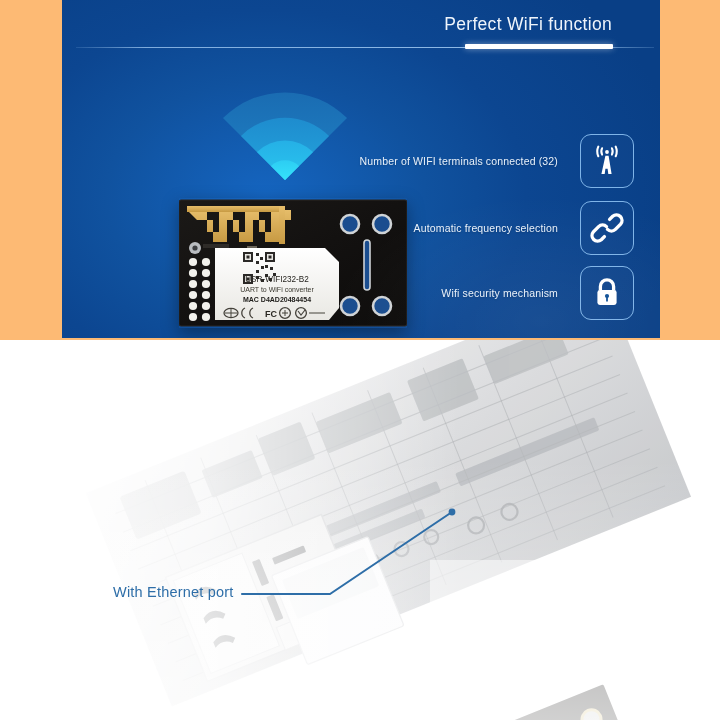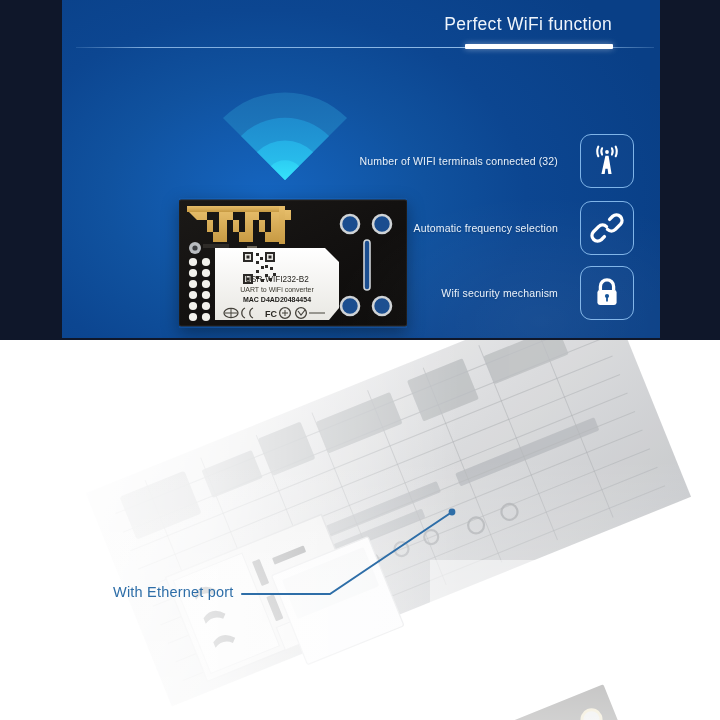--- a/index.html
+++ b/index.html
@@ -1,18 +1,18 @@
 <!DOCTYPE html>
 <html><head>
 <meta charset="utf-8">
 <style>
   html,body{margin:0;padding:0;background:#ffffff;}
   body{width:720px;height:720px;overflow:hidden;font-family:"Liberation Sans",sans-serif;}
 
-  .page{position:relative;width:720px;height:720px;background:#0f172a;}
+  .page{position:relative;width:720px;height:720px;background:#fdba74;}
 
   
   .hero{
     position:absolute;left:62px;top:0;width:598px;height:338px;
     background:
       radial-gradient(ellipse 420px 300px at 34% 58%, #1565c0 0%, #10529f 38%, #0c4691 62%, #093f86 100%),
       linear-gradient(180deg,#0b4a97 0%,#0a4491 100%);
     overflow:hidden;
   }
   .hero::after{

